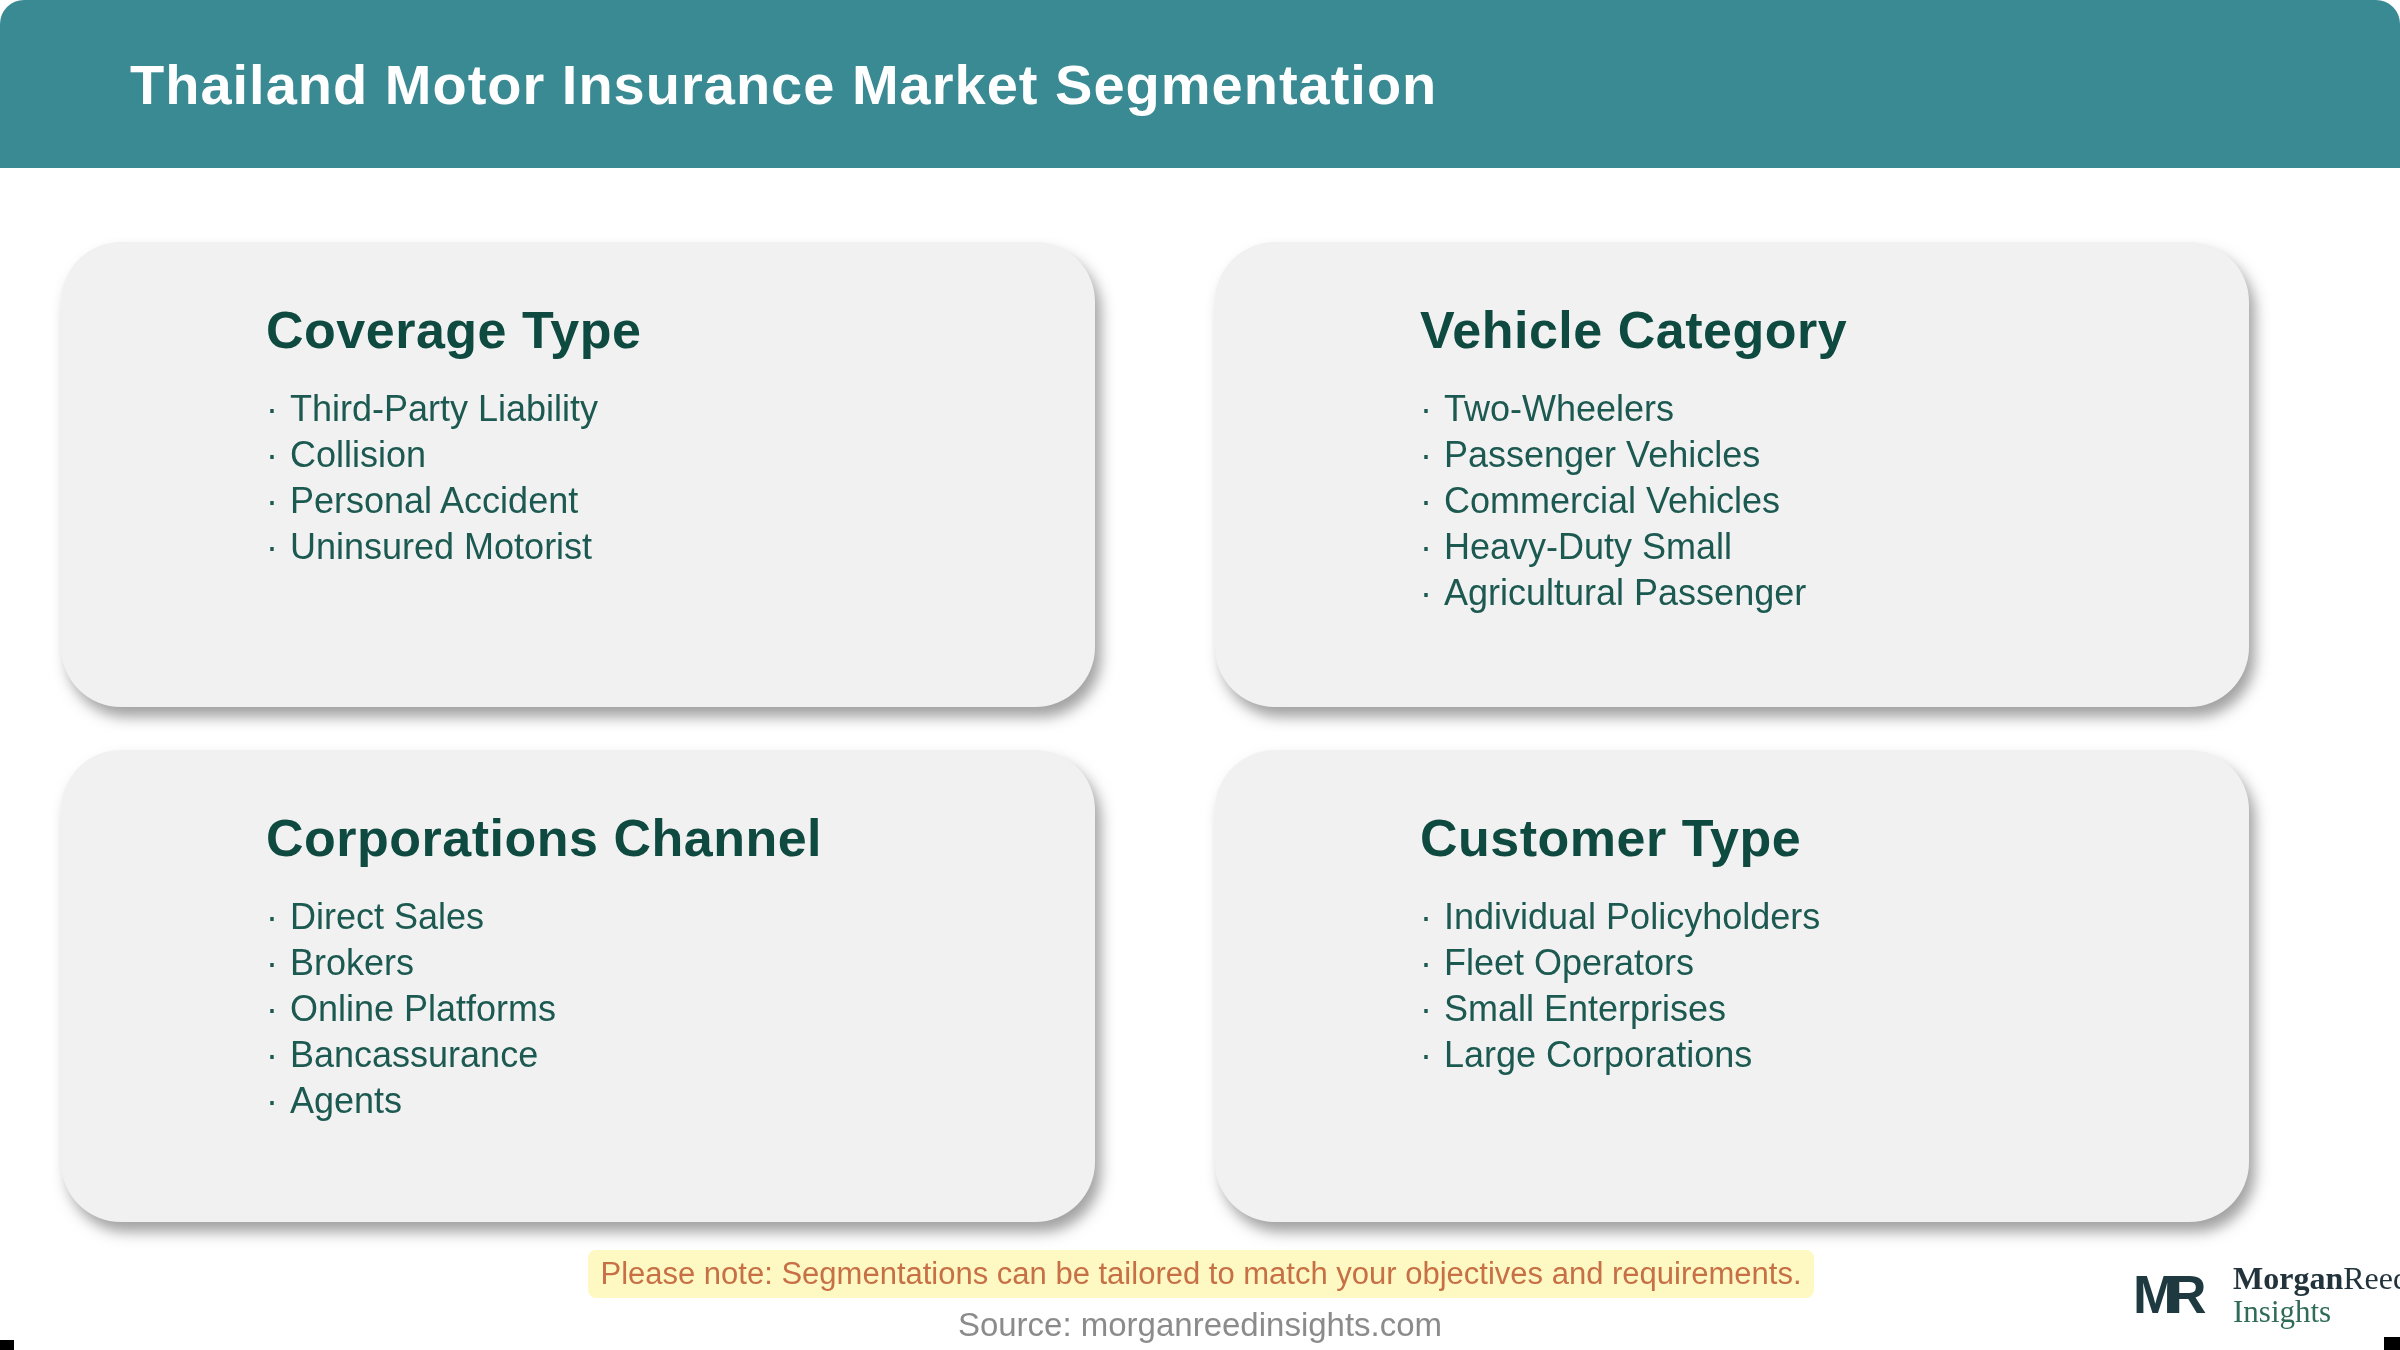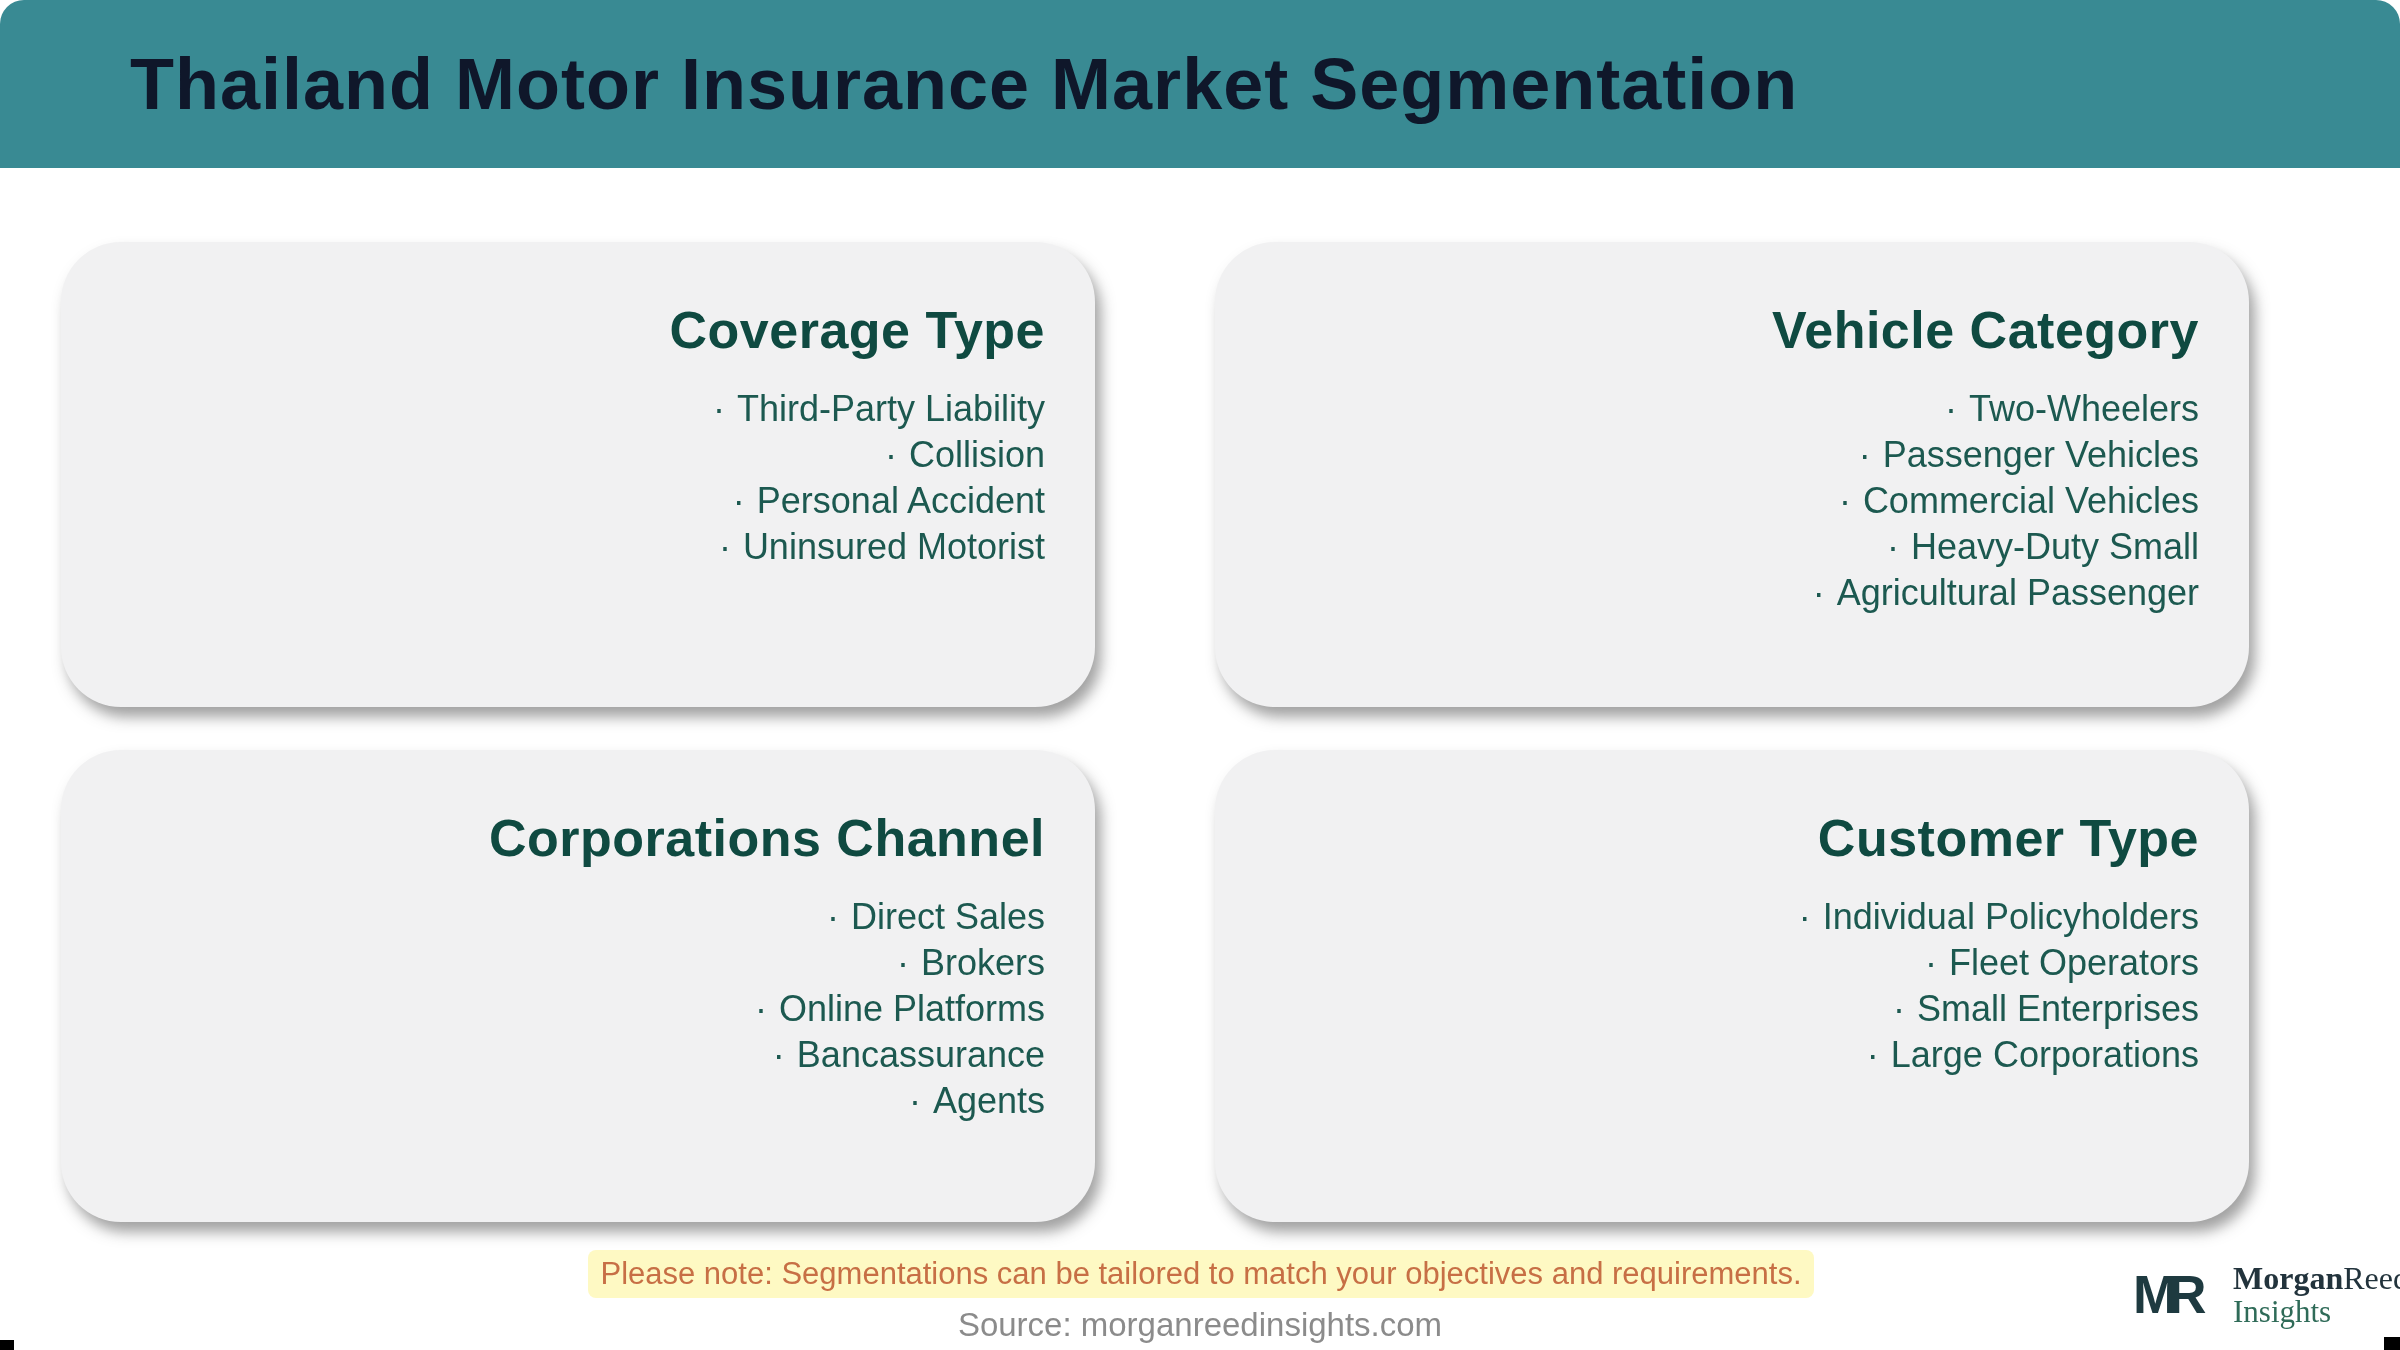--- a/index.html
+++ b/index.html
@@ -17,36 +17,35 @@
     position: absolute;
     top: 0; left: 0;
     width: 2400px; height: 168px;
     background: #398A93;
     border-radius: 24px 24px 0 0;
     display: flex;
     align-items: center;
   }
   .header h1 {
     margin: 0 0 0 130px;
-    font-size: 72px;
+    font-size: 56px;
     font-weight: bold;
     letter-spacing: 1px;
-    color: #0f172a;
+    color: #ffffff;
   }
 
   
   .card {
     position: absolute;
     width: 1034px;
     background: #F1F1F2;
     border-radius: 60px;
     box-shadow: 6px 10px 14px rgba(70,70,70,0.5);
     box-sizing: border-box;
     padding: 58px 50px 0 205px;
-    text-align: right;
   }
   .card-1 { left: 61px;   top: 242px; height: 465px; }
   .card-2 { left: 1215px; top: 242px; height: 465px; }
   .card-3 { left: 61px;   top: 750px; height: 472px; }
   .card-4 { left: 1215px; top: 750px; height: 472px; }
 
   .card h2 {
     margin: 0 0 26px 0;
     font-size: 52px;
     font-weight: bold;

